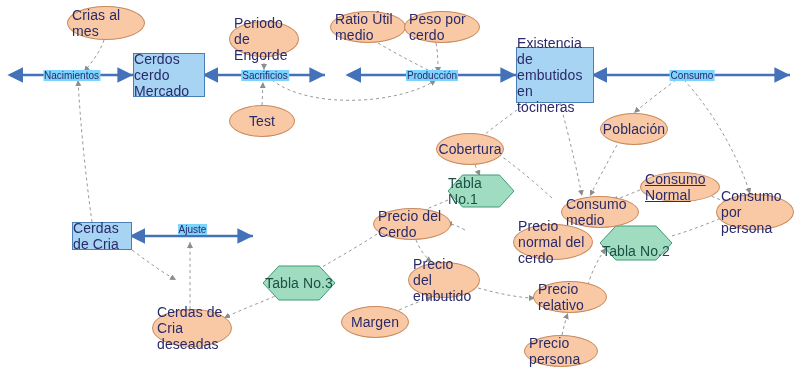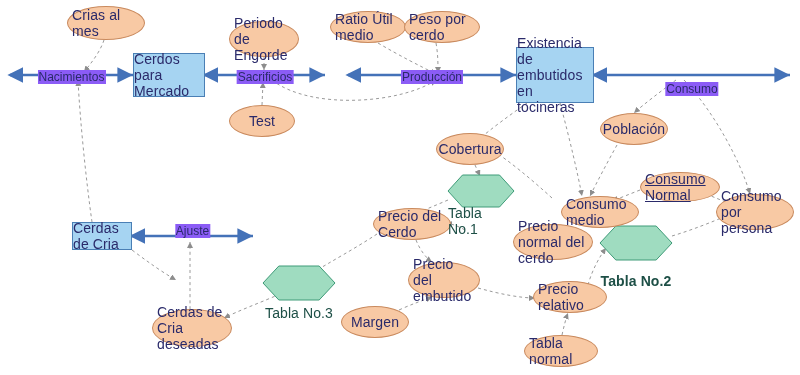--- a/index.html
+++ b/index.html
@@ -5,23 +5,23 @@
   html,body{margin:0;padding:0;background:#ffffff;}
   body{width:800px;height:375px;overflow:hidden;
        font-family:"Liberation Sans", sans-serif;}
   #canvas{position:relative;width:800px;height:375px;background:#ffffff;}
   svg.layer{position:absolute;left:0;top:0;width:800px;height:375px;}
   .node{position:absolute;display:flex;align-items:center;justify-content:center;
         text-align:left;box-sizing:border-box;color:#2a2a6a;
         font-size:14px;line-height:1.15;letter-spacing:.1px;}
   .ellipse{background:#f8c9a4;border:1px solid #c98a5e;border-radius:50%;}
   .stock{background:#a6d4f2;border:1.4px solid #4a7fb5;}
-  .hexnode{color:#1d4f46;margin-top:30px;}
+  .hexnode{color:#1d4f46;}
   .hexnode span{position:relative;z-index:2;}
-  .flowlabel{position:absolute;color:#2a2a6a;font-size:12px;background:#8b5cf6;
+  .flowlabel{position:absolute;color:#2a2a6a;font-size:10px;background:#7dd3fc;
              padding:0 1px;white-space:nowrap;text-align:center;}
 </style>
 </head>
 <body>
 
 <div id="canvas">
   <svg class="layer">
     <defs>
       <marker id="lk" markerWidth="7" markerHeight="7" refX="6" refY="3" orient="auto">
         <path d="M0,0 L6,3 L0,6 z" fill="#8d8d8d"></path>
@@ -73,45 +73,45 @@
     <g id="g-hex">
         <polygon points="462.52,175 499.48,175 514,191 499.48,207 462.52,207 448,191" fill="#9fdcc0" stroke="#3f9b78" stroke-width="1"></polygon>
         <polygon points="615.84,226 656.16,226 672,243 656.16,260 615.84,260 600,243" fill="#9fdcc0" stroke="#3f9b78" stroke-width="1"></polygon>
         <polygon points="278.84,266 319.16,266 335,283 319.16,300 278.84,300 263,283" fill="#9fdcc0" stroke="#3f9b78" stroke-width="1"></polygon>
       </g>
   </svg>
   <div id="g-nodes">
       <div class="flowlabel" style="left: 71.5px; top: 70px; transform: translateX(-50%);">Nacimientos</div>
       <div class="flowlabel" style="left: 265px; top: 70px; transform: translateX(-50%);">Sacrificios</div>
       <div class="flowlabel" style="left: 432px; top: 70px; transform: translateX(-50%);">Producción</div>
-      <div class="flowlabel" style="left: 692px; top: 70px; transform: translateX(-50%); margin-top: 12px;">Consumo</div>
+      <div class="flowlabel" style="left: 692px; top: 70px; transform: translateX(-50%);">Consumo</div>
       <div class="flowlabel" style="left: 192.5px; top: 224px; transform: translateX(-50%);">Ajuste</div>
       <div class="node hexnode" style="left: 448px; top: 175px; width: 66px; height: 32px;">
         <span>Tabla No.1</span>
       </div>
-      <div class="node hexnode" style="left: 600px; top: 226px; width: 72px; height: 50px; font-weight: bold;">
+      <div class="node hexnode" style="left: 600px; top: 226px; width: 72px; height: 50px;">
         <span>Tabla No.2</span>
       </div>
       <div class="node hexnode" style="left: 263px; top: 266px; width: 72px; height: 34px;">
         <span>Tabla No.3</span>
       </div>
-      <div class="node stock" style="left: 133px; top: 53px; width: 72px; height: 44px;">Cerdos para Mercado</div>
+      <div class="node stock" style="left: 133px; top: 53px; width: 72px; height: 44px;">Cerdos cerdo Mercado</div>
       <div class="node stock" style="left: 516px; top: 47px; width: 78px; height: 56px;">Existencia de embutidos en tocineras</div>
       <div class="node stock" style="left: 72px; top: 222px; width: 60px; height: 28px;">Cerdas de Cria</div>
       <div class="node ellipse" style="left: 67px; top: 6px; width: 78px; height: 34px; padding: 0px 4px;">Crias al mes</div>
       <div class="node ellipse" style="left: 229px; top: 21px; width: 70px; height: 36px; padding: 0px 4px;">Periodo de Engorde</div>
       <div class="node ellipse" style="left: 229px; top: 105px; width: 66px; height: 32px; padding: 0px 4px;">Test</div>
       <div class="node ellipse" style="left: 330px; top: 11px; width: 76px; height: 32px; padding: 0px 4px;">Ratio Útil medio</div>
       <div class="node ellipse" style="left: 404px; top: 11px; width: 76px; height: 32px; padding: 0px 4px;">Peso por cerdo</div>
       <div class="node ellipse" style="left: 436px; top: 133px; width: 68px; height: 32px; padding: 0px 4px;">Cobertura</div>
       <div class="node ellipse" style="left: 600px; top: 113px; width: 68px; height: 32px; padding: 0px 4px;">Población</div>
       <div class="node ellipse" style="left: 561px; top: 196px; width: 78px; height: 32px; padding: 0px 4px;">Consumo medio</div>
       <div class="node ellipse" style="left: 640px; top: 172px; width: 80px; height: 30px; padding: 0px 4px; text-decoration: underline;">Consumo Normal</div>
       <div class="node ellipse" style="left: 716px; top: 194px; width: 78px; height: 36px; padding: 0px 4px;">Consumo por persona</div>
       <div class="node ellipse" style="left: 373px; top: 208px; width: 78px; height: 32px; padding: 0px 4px;">Precio del Cerdo</div>
       <div class="node ellipse" style="left: 465px; top: 224px; width: 80px; height: 36px; padding: 0px 4px; margin-left: 48px;">Precio normal del cerdo</div>
       <div class="node ellipse" style="left: 408px; top: 262px; width: 72px; height: 36px; padding: 0px 4px;">Precio del embutido</div>
       <div class="node ellipse" style="left: 341px; top: 306px; width: 68px; height: 32px; padding: 0px 4px;">Margen</div>
       <div class="node ellipse" style="left: 533px; top: 281px; width: 74px; height: 32px; padding: 0px 4px;">Precio relativo</div>
-      <div class="node ellipse" style="left: 524px; top: 335px; width: 74px; height: 32px; padding: 0px 4px;">Tabla normal</div>
+      <div class="node ellipse" style="left: 524px; top: 335px; width: 74px; height: 32px; padding: 0px 4px;">Precio persona</div>
       <div class="node ellipse" style="left: 152px; top: 309px; width: 80px; height: 38px; padding: 0px 4px;">Cerdas de Cria deseadas</div>
     </div>
 </div>
 
 </body></html>

